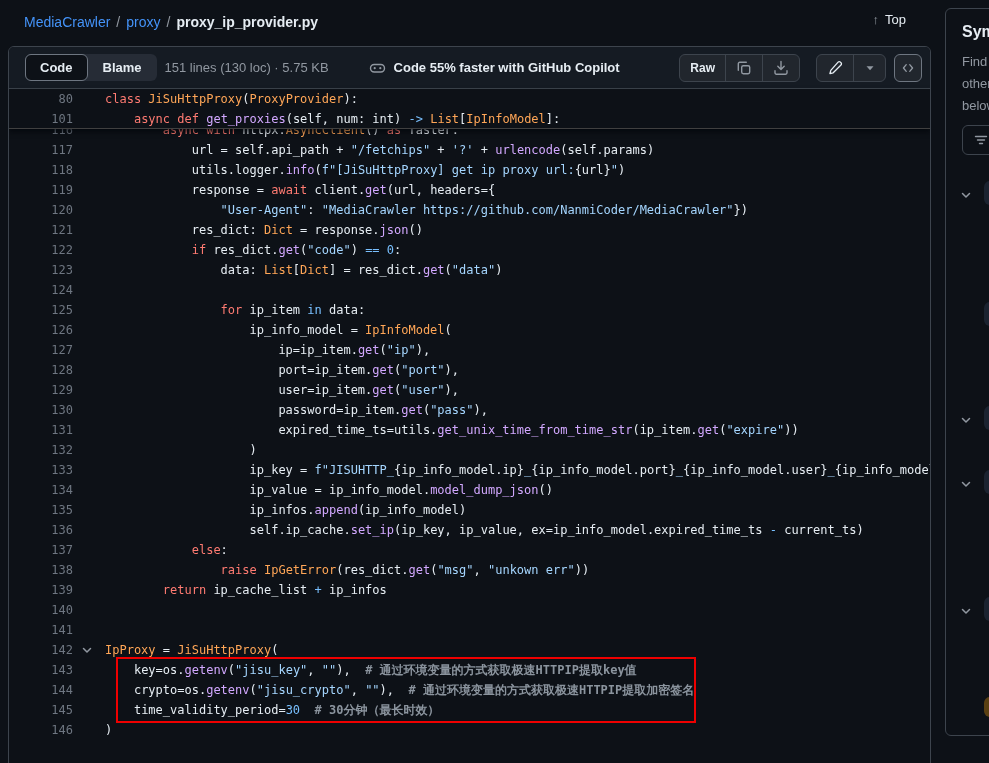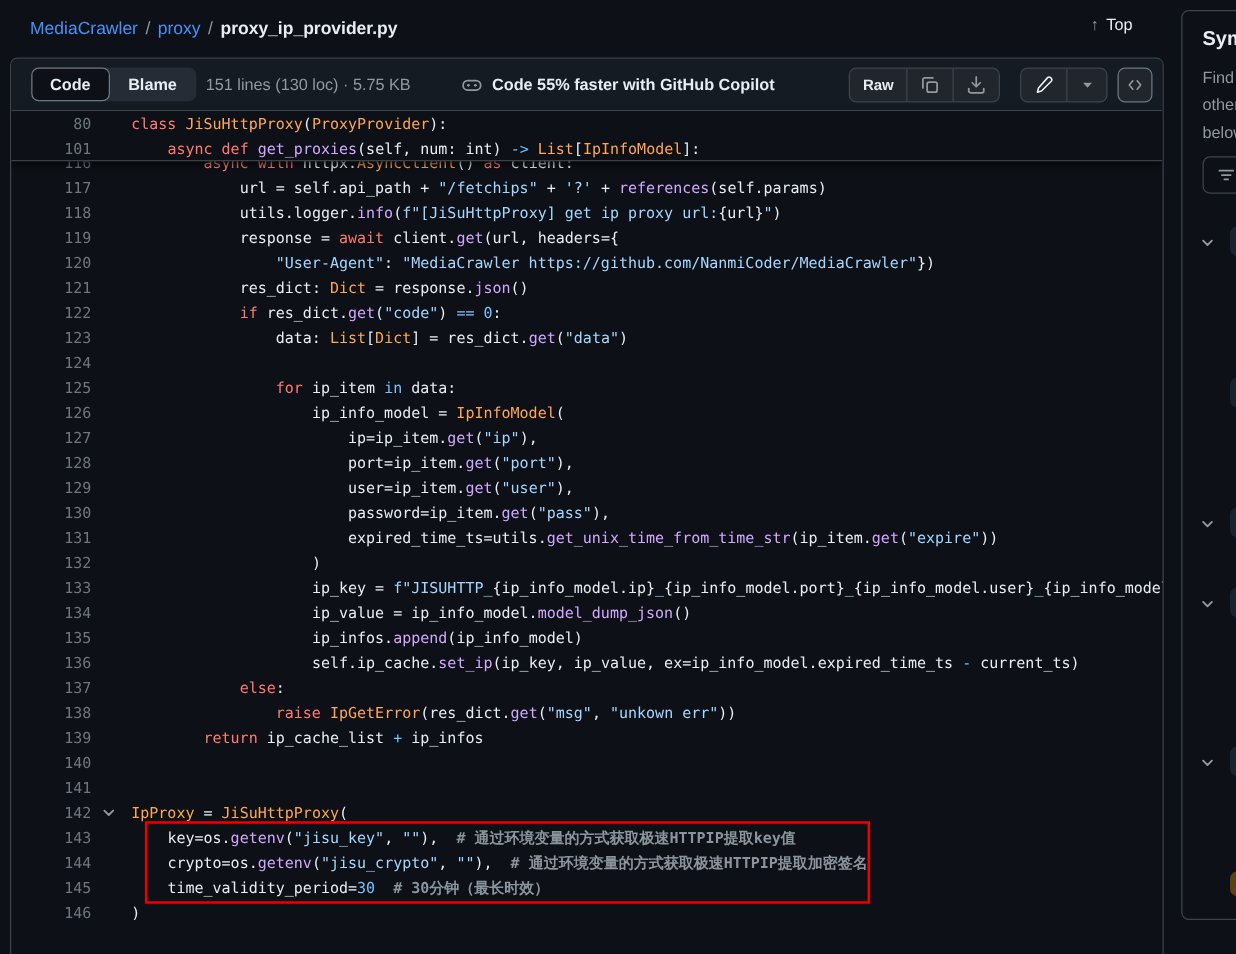--- a/index.html
+++ b/index.html
@@ -146,22 +146,22 @@
       <span class="icon-btn-solo">
         <svg class="oct" width="14" height="14" viewBox="0 0 16 16">
           <path d="M6 4.2 2.8 8 6 11.8M10 4.2 13.2 8 10 11.8" fill="none" stroke="#9198a1" stroke-width="1.5" stroke-linecap="round" stroke-linejoin="round"></path>
         </svg>
       </span>
     </div>
   </div>
 
   <div class="code-body">
     <div>
-        <div class="code-row"><span class="ln">116</span><span class="gut"></span><span class="code-text"><span>        </span><span class="tk-k">async</span><span class="tk-d"> </span><span class="tk-k">with</span><span class="tk-d"> httpx.</span><span class="tk-t">AsyncClient</span><span class="tk-d">() </span><span class="tk-k">as</span><span class="tk-d"> client:</span></span></div>
-        <div class="code-row"><span class="ln">117</span><span class="gut"></span><span class="code-text"><span>            </span><span class="tk-d">url = self.api_path + </span><span class="tk-s">"/fetchips"</span><span class="tk-d"> + </span><span class="tk-s">'?'</span><span class="tk-d"> + </span><span class="tk-f">references</span><span class="tk-d">(self.params)</span></span></div>
+        <div class="code-row"><span class="ln">116</span><span class="gut"></span><span class="code-text"><span>        </span><span class="tk-k">async</span><span class="tk-d"> </span><span class="tk-k">with</span><span class="tk-d"> httpx.</span><span class="tk-t">AsyncClient</span><span class="tk-d">() </span><span class="tk-k">as</span><span class="tk-d"> faster:</span></span></div>
+        <div class="code-row"><span class="ln">117</span><span class="gut"></span><span class="code-text"><span>            </span><span class="tk-d">url = self.api_path + </span><span class="tk-s">"/fetchips"</span><span class="tk-d"> + </span><span class="tk-s">'?'</span><span class="tk-d"> + </span><span class="tk-f">urlencode</span><span class="tk-d">(self.params)</span></span></div>
         <div class="code-row"><span class="ln">118</span><span class="gut"></span><span class="code-text"><span>            </span><span class="tk-d">utils.logger.</span><span class="tk-f">info</span><span class="tk-d">(</span><span class="tk-s">f"[JiSuHttpProxy] get ip proxy url:</span><span class="tk-d">{url}</span><span class="tk-s">"</span><span class="tk-d">)</span></span></div>
         <div class="code-row"><span class="ln">119</span><span class="gut"></span><span class="code-text"><span>            </span><span class="tk-d">response = </span><span class="tk-k">await</span><span class="tk-d"> client.</span><span class="tk-f">get</span><span class="tk-d">(url, headers={</span></span></div>
         <div class="code-row"><span class="ln">120</span><span class="gut"></span><span class="code-text"><span>                </span><span class="tk-s">"User-Agent"</span><span class="tk-d">: </span><span class="tk-s">"MediaCrawler https://github.com/NanmiCoder/MediaCrawler"</span><span class="tk-d">})</span></span></div>
         <div class="code-row"><span class="ln">121</span><span class="gut"></span><span class="code-text"><span>            </span><span class="tk-d">res_dict: </span><span class="tk-t">Dict</span><span class="tk-d"> = response.</span><span class="tk-f">json</span><span class="tk-d">()</span></span></div>
         <div class="code-row"><span class="ln">122</span><span class="gut"></span><span class="code-text"><span>            </span><span class="tk-k">if</span><span class="tk-d"> res_dict.</span><span class="tk-f">get</span><span class="tk-d">(</span><span class="tk-s">"code"</span><span class="tk-d">) </span><span class="tk-n">==</span><span class="tk-d"> </span><span class="tk-n">0</span><span class="tk-d">:</span></span></div>
         <div class="code-row"><span class="ln">123</span><span class="gut"></span><span class="code-text"><span>                </span><span class="tk-d">data: </span><span class="tk-t">List</span><span class="tk-d">[</span><span class="tk-t">Dict</span><span class="tk-d">] = res_dict.</span><span class="tk-f">get</span><span class="tk-d">(</span><span class="tk-s">"data"</span><span class="tk-d">)</span></span></div>
         <div class="code-row"><span class="ln">124</span><span class="gut"></span></div>
         <div class="code-row"><span class="ln">125</span><span class="gut"></span><span class="code-text"><span>                </span><span class="tk-k">for</span><span class="tk-d"> ip_item </span><span class="tk-n">in</span><span class="tk-d"> data:</span></span></div>
         <div class="code-row"><span class="ln">126</span><span class="gut"></span><span class="code-text"><span>                    </span><span class="tk-d">ip_info_model = </span><span class="tk-t">IpInfoModel</span><span class="tk-d">(</span></span></div>
         <div class="code-row"><span class="ln">127</span><span class="gut"></span><span class="code-text"><span>                        </span><span class="tk-d">ip=ip_item.</span><span class="tk-f">get</span><span class="tk-d">(</span><span class="tk-s">"ip"</span><span class="tk-d">),</span></span></div>

